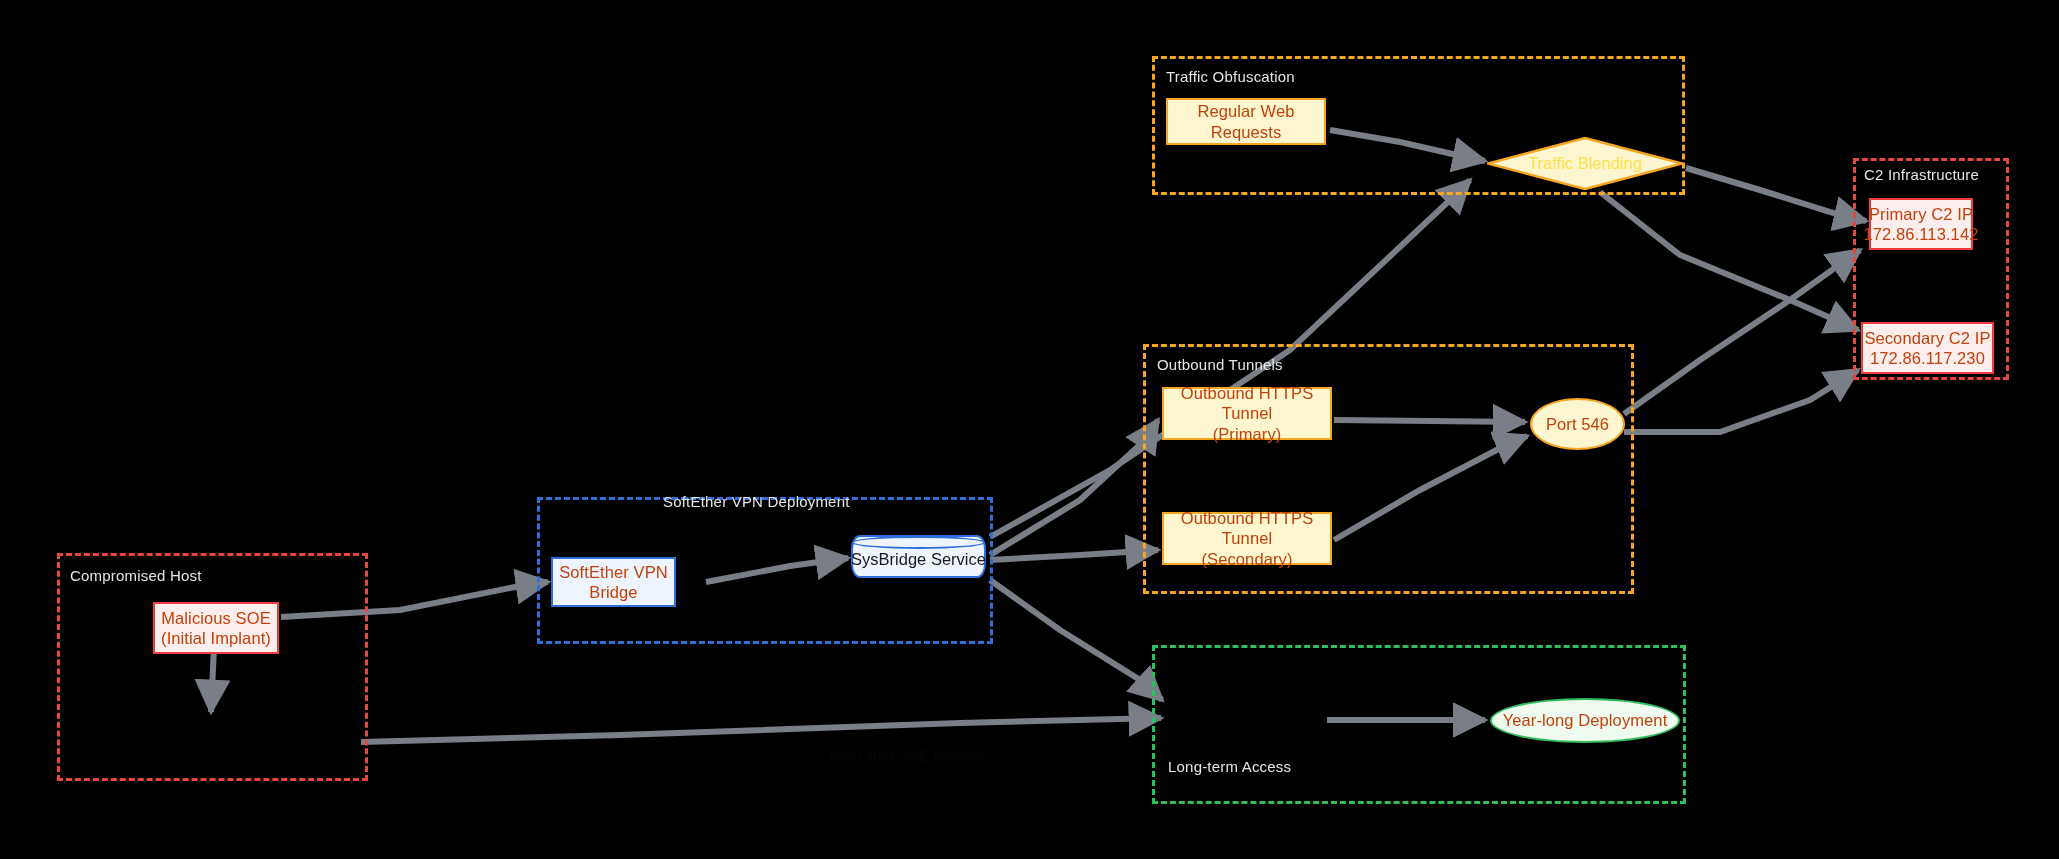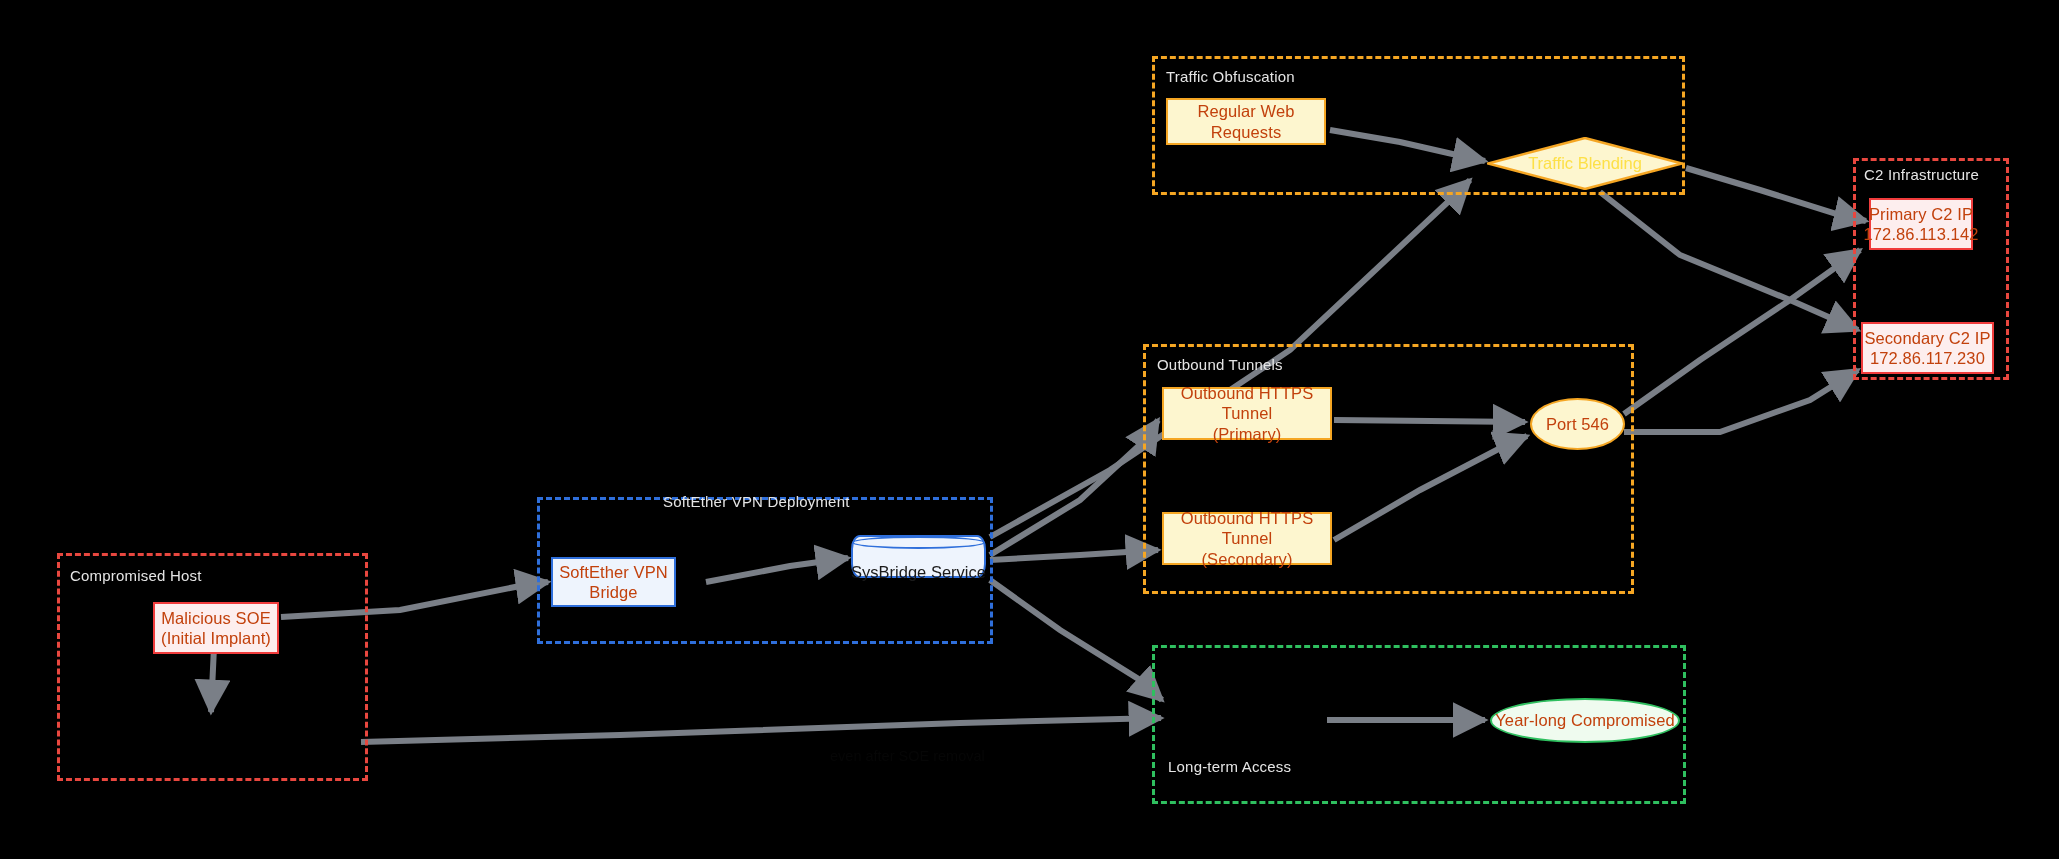--- a/index.html
+++ b/index.html
@@ -158,21 +158,21 @@
   </div>
 
 
   <div class="node box" style="left:551px; top:557px; width:125px; height:50px; background:#eef4fd; border-color:#2f6fdb;">
     <span>SoftEther VPN Bridge</span>
   </div>
 
   <div class="cyl-wrap" style="left:851px; top:535px; width:135px; height:43px;">
     <div class="cyl"></div>
     <div class="cyl-top"></div>
-    <div class="cyl-label" style="padding-top:16px;">SysBridge Service</div>
+    <div class="cyl-label" style="padding-top:3px;">SysBridge Service</div>
   </div>
 
   <div class="node box" style="left:1166px; top:98px; width:160px; height:47px; background:#fdf6cf; border-color:#f5a623;">
     <span>Regular Web Requests</span>
   </div>
 
   <div class="diamond-wrap" style="left:1487px; top:137px; width:196px; height:53px;">
     <svg width="196" height="53" viewBox="0 0 196 53">
       <polygon points="98,1 195,26.5 98,52 1,26.5" fill="#fdf6cf" stroke="#f5a623" stroke-width="2.5"></polygon>
     </svg>
@@ -198,18 +198,18 @@
 172.86.113.142</span>
   </div>
 
   <div class="node box" style="left:1861px; top:322px; width:133px; height:52px; background:#fdeeee; border-color:#f03c3c;">
     <span style="white-space:pre-line;">Secondary C2 IP
 172.86.117.230</span>
   </div>
 
 
   <div class="node ellipse" style="left:1490px; top:698px; width:190px; height:45px; background:#effbef; border-color:#2fbf5f;">
-    <span>Year-long Compromised</span>
+    <span>Year-long Deployment</span>
   </div>
 
   <div class="edge-label" style="left:830px; top:748px;">even after SOE removal</div>
 
 </div>
 
 </body></html>

